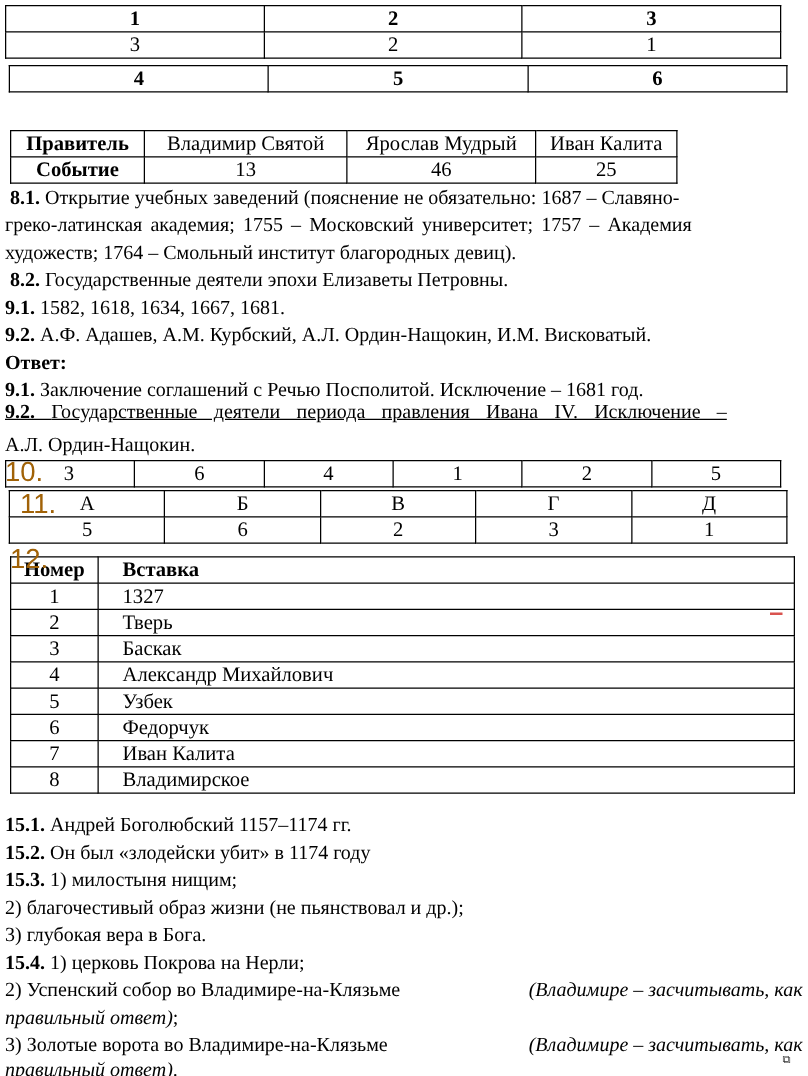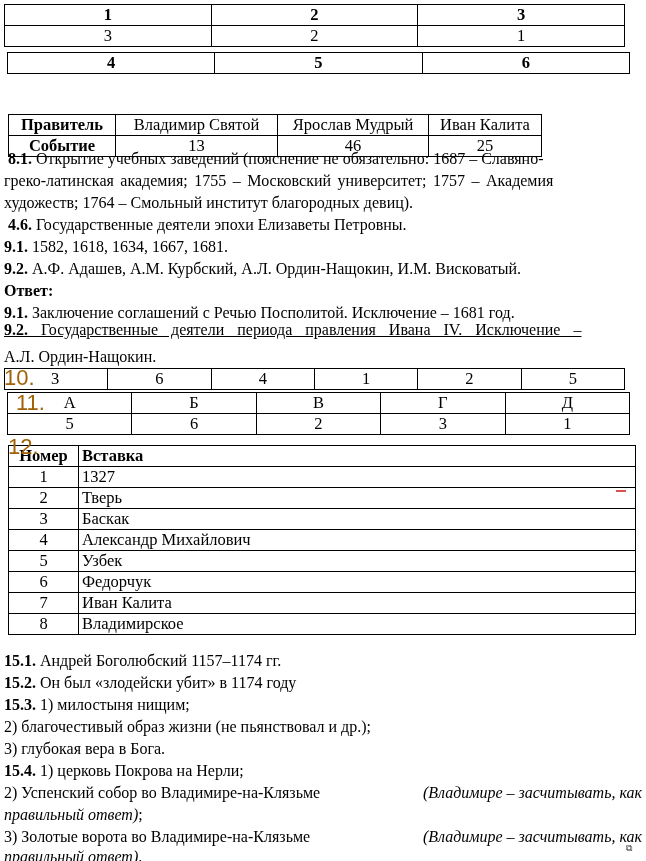--- a/index.html
+++ b/index.html
@@ -11,21 +11,21 @@
   table { border-collapse: collapse; table-layout: fixed; }
   td, th { border: 1.5px solid #000; padding: 0; text-align: center; font-weight: normal;
            line-height: 20px; height: 20px; overflow: hidden; white-space: nowrap; }
   th { font-weight: bold; }
   .b { font-weight: bold; }
   .i { font-style: italic; }
   .line { position: absolute; left: 4px; white-space: nowrap; line-height: 22px; font-size: 16px; }
   .just { display: flex; justify-content: space-between; }
   .lbl { position: absolute; font-family: "Liberation Sans", sans-serif; font-size: 22px;
          color: #a16207; line-height: 22px; background: transparent; }
-  .left-cell { text-align: left; padding-left: 3px; }
+  .left-cell { text-align: left; padding-left: 19px; }
   .red-dash { position: absolute; left: 616px; top: 490px; width: 10px; height: 1.5px; background: #d9534f; }
   .anchor { position: absolute; left: 626px; top: 843px; font-size: 9px; font-family: "DejaVu Sans", sans-serif; color: #333; }
 </style>
 </head>
 <body>
 
 <table class="abs" style="left:4px; top:4px; width:621px;">
   <tbody>
       <tr>
     <th>1</th>
@@ -43,21 +43,21 @@
 <table class="abs" style="left:7px; top:52px; width:623px;">
   <tbody>
       <tr>
     <th>4</th>
     <th>5</th>
     <th>6</th>
   </tr>
 </tbody>
   </table>
 
-<table class="abs" style="left:8px; top:114px; width:533px;">
+<table class="abs" style="left:8px; top:104px; width:533px;">
   <colgroup>
       <col style="width:107px">
       <col style="width:162px">
       <col style="width:151px">
       <col style="width:113px">
     </colgroup>
   <tbody>
       <tr>
     <th>Правитель</th>
     <td>Владимир Святой</td>
@@ -77,21 +77,21 @@
   <span><span class="b">8.1.</span> <span>Открытие учебных заведений (пояснение не обязательно: 1687 – Славяно-</span></span>
 </div>
 <div class="line" style="top:170px; width:642px; text-align:justify;">
   <span style="word-spacing:2.5px;">греко-латинская академия; 1755 – Московский университет; 1757 – Академия</span>
 </div>
 <div class="line" style="top:192px;">
   <span>художеств; 1764 – Смольный институт благородных девиц).</span>
 </div>
 
 <div class="line" style="top:214px; left:8px;">
-  <span class="b">4.6.</span> <span>Государственные деятели эпохи Елизаветы Петровны.</span>
+  <span class="b">8.2.</span> <span>Государственные деятели эпохи Елизаветы Петровны.</span>
 </div>
 
 <div class="line" style="top:236px;">
   <span class="b">9.1.</span> <span>1582, 1618, 1634, 1667, 1681.</span>
 </div>
 
 <div class="line" style="top:258px;">
   <span class="b">9.2.</span> <span>А.Ф. Адашев, А.М. Курбский, А.Л. Ордин-Нащокин, И.М. Висковатый.</span>
 </div>
 

